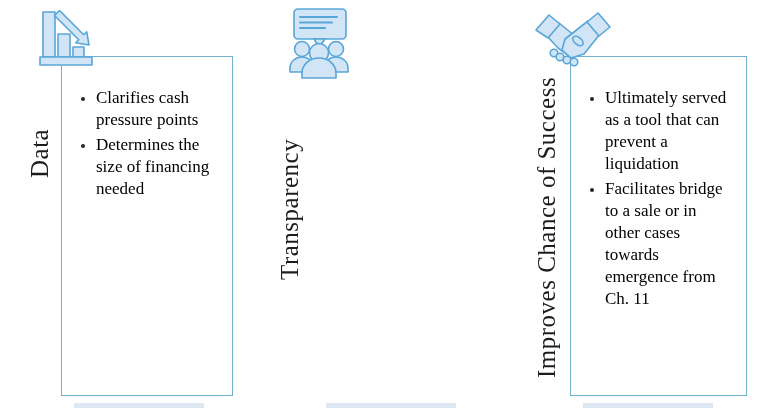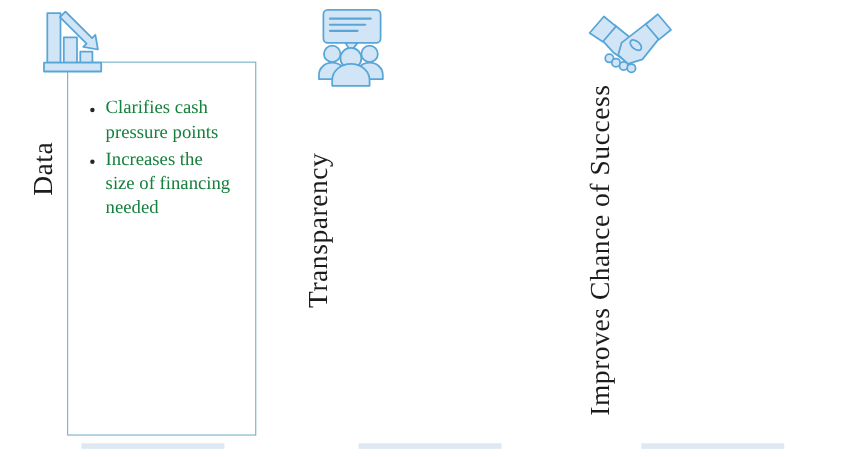--- a/index.html
+++ b/index.html
@@ -29,21 +29,21 @@
     margin: 0;
     padding: 30px 0 0 34px;
     list-style: disc outside;
   }
   .box-1 ul { padding-right: 22px; }
   .box-2 ul { padding-right: 25px; }
   .box-3 ul { padding-right: 18px; }
   .box li {
     font-size: 17px;
     line-height: 22px;
-    color: #15803d;
+    color: #000000;
     margin: 0 0 3px 0;
   }
   .box li::marker { color: #262626; font-size: 14px; }
 
   
   .vlabel {
     position: absolute;
     width: 34px;
     writing-mode: vertical-rl;
     transform: rotate(180deg);
@@ -79,21 +79,21 @@
   .icon .lineshape { fill: none; stroke: #58a6d8; stroke-width: 2; stroke-linecap: round; }
 </style>
 </head>
 <body>
 
 <div class="canvas">
 
   <div class="box box-1">
     <ul>
       <li>Clarifies cash pressure points</li>
-      <li>Increases the size of financing needed</li>
+      <li>Determines the size of financing needed</li>
     </ul>
   </div>
   <div class="shadow-bar shadow-1"></div>
   <div class="vlabel vlabel-1">Data</div>
   <svg class="icon icon-1" width="58" height="60" viewBox="0 0 58 60">
     <rect class="fillshape" x="5" y="2" width="12" height="45"></rect>
     <rect class="fillshape" x="20" y="24" width="12" height="23"></rect>
     <rect class="fillshape" x="35" y="37" width="11" height="10"></rect>
     <rect class="fillshape" x="2" y="47" width="52" height="8"></rect>
     <path class="fillshape" d="M21.5 0.5 L45.7 24.7 L48.7 21.7 L51 35 L37.7 32.7 L40.7 29.7 L16.5 5.5 Z"></path>
@@ -108,20 +108,26 @@
     <path class="lineshape" d="M15 20 H40"></path>
     <path class="fillshape" d="M29 31 L34 39 L40 31 Z"></path>
     <circle class="fillshape" cx="17" cy="41" r="7.5"></circle>
     <path class="fillshape" d="M5 64 v-4 a12 11 0 0 1 24 0 v4 Z"></path>
     <circle class="fillshape" cx="51" cy="41" r="7.5"></circle>
     <path class="fillshape" d="M39 64 v-4 a12 11 0 0 1 24 0 v4 Z"></path>
     <circle class="fillshape" cx="34" cy="45" r="9.5"></circle>
     <path class="fillshape" d="M17 70 v-5 a17 15 0 0 1 34 0 v5 Z"></path>
   </svg>
 
+  <div class="box box-3">
+    <ul>
+      <li>Ultimately served as a tool that can prevent a liquidation</li>
+      <li>Facilitates bridge to a sale or in other cases towards emergence from Ch. 11</li>
+    </ul>
+  </div>
   <div class="shadow-bar shadow-3"></div>
   <div class="vlabel vlabel-3">Improves Chance of Success</div>
   <svg class="icon icon-3" width="78" height="66" viewBox="0 0 78 66">
     <path class="fillshape" d="M13 28 L25 15 L46 32 L49 43 L38 50 L24 40 Z"></path>
     <path class="fillshape" d="M2 22 L15 7 L26 16 L14 30 Z"></path>
     <path class="fillshape" d="M66 26 L54 13 L31 31 L28 42 L37 50 L50 46 Z"></path>
     <path class="fillshape" d="M76 19 L64 5 L53 14 L65 28 Z"></path>
     <ellipse class="fillshape" cx="44" cy="33" rx="6" ry="3.5" transform="rotate(40 44 33)"></ellipse>
     <circle class="fillshape" cx="20" cy="45" r="3.8"></circle>
     <circle class="fillshape" cx="26" cy="49" r="3.8"></circle>

